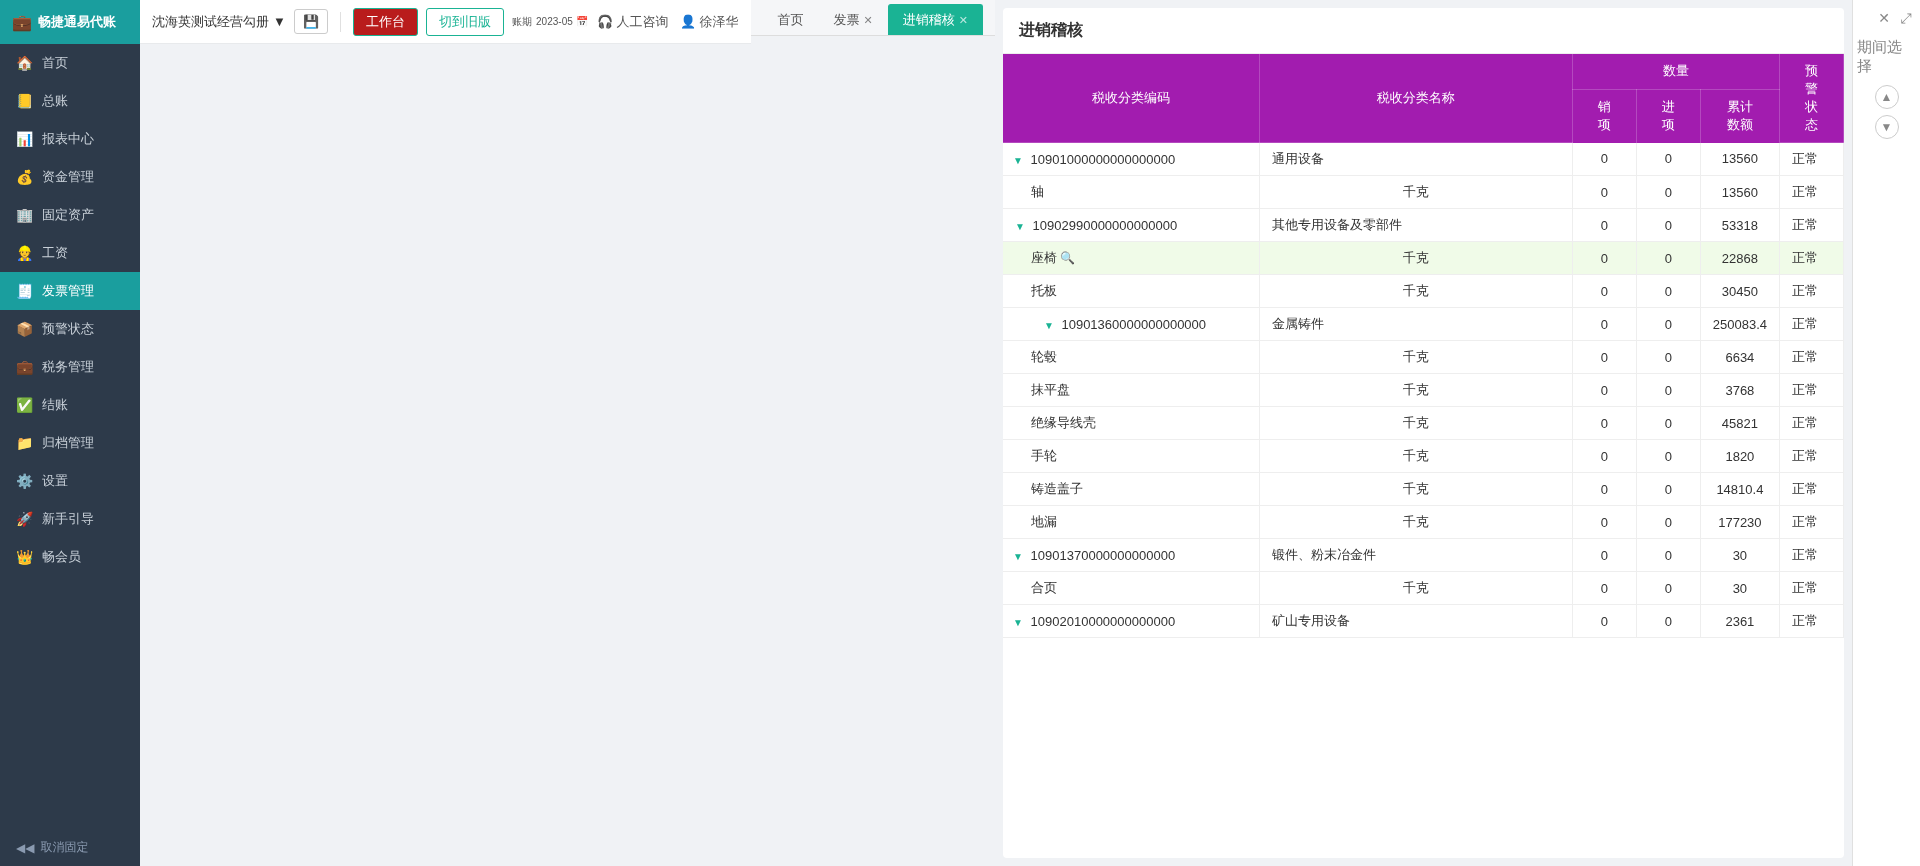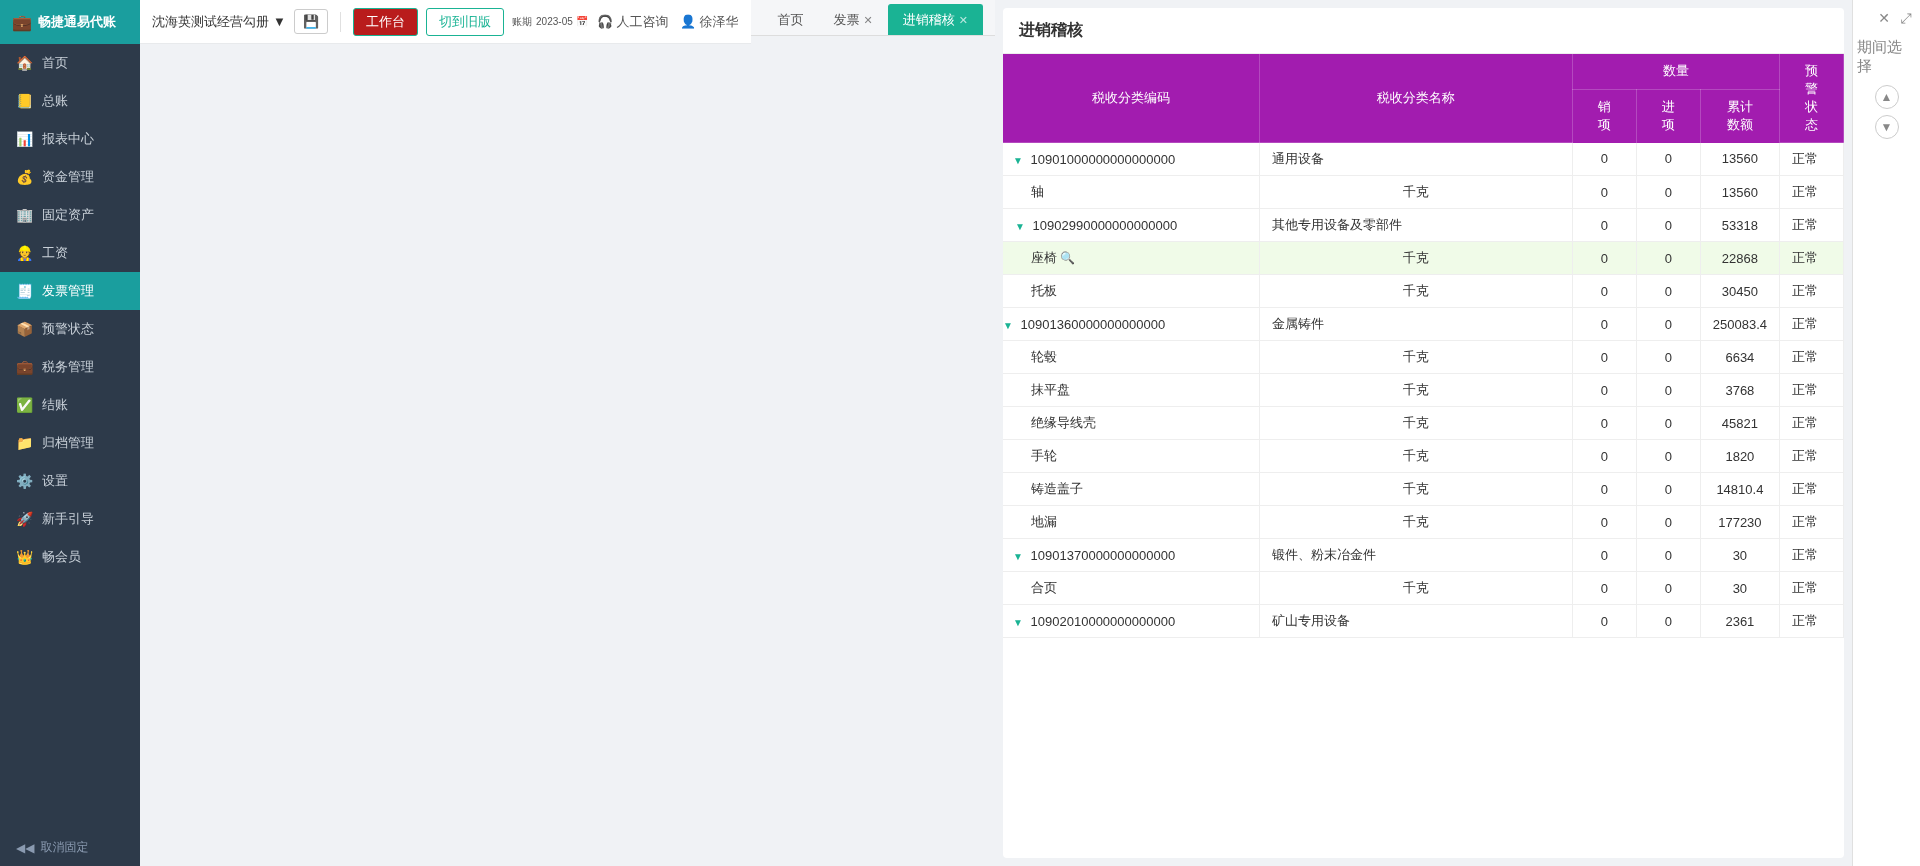--- a/index.html
+++ b/index.html
@@ -478,21 +478,21 @@
     </tr>
               <tr>
       <td class="indent">托板</td>
       <td class="text-center">千克</td>
       <td class="text-center">0</td>
       <td class="text-center">0</td>
       <td class="text-center">30450</td>
       <td>正常</td>
     </tr>
               <tr>
-      <td style="padding-left: 0;">
+      <td style="padding-left: 0; text-align: center;">
         <span class="triangle">▼</span>
         <span>10901360000000000000</span>
       </td>
       <td>金属铸件</td>
       <td class="text-center">0</td>
       <td class="text-center">0</td>
       <td class="text-center">250083.4</td>
       <td>正常</td>
     </tr>
               <tr>

